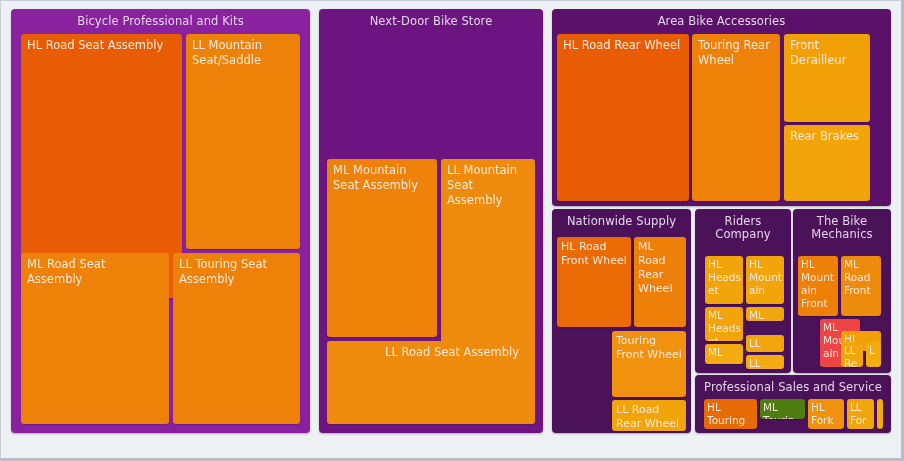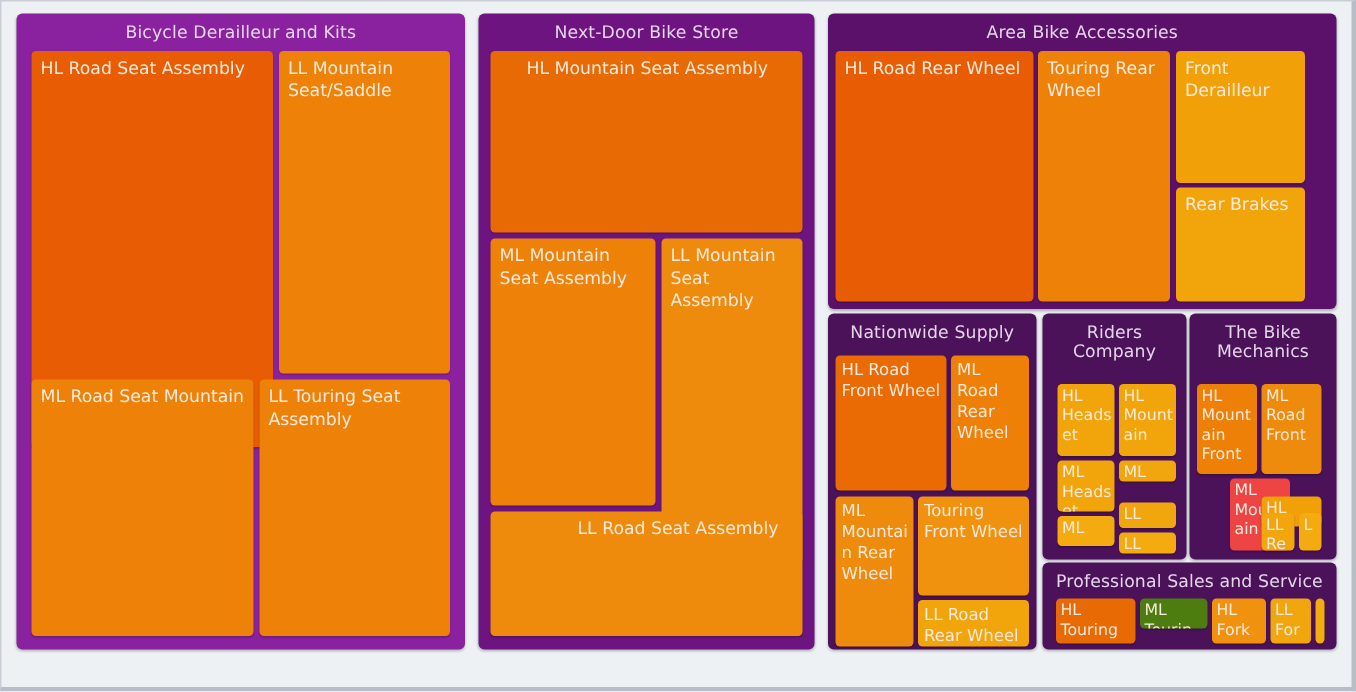--- a/index.html
+++ b/index.html
@@ -50,40 +50,37 @@
   }
   .tm-leaf.sm { font-size: 11px; line-height: 14px; padding: 3px 3px 0 4px; }
   .tm-leaf.xs { font-size: 10.5px; line-height: 13px; padding: 2px 2px 0 3px; }
 </style>
 </head>
 <body>
 
 <div id="viz-root">
 
   <div class="tm-group" style="left:10px; top:8px; width:299px; height:424px; background:#8a219f;">
-    <div class="tm-group-title">Bicycle Derailleur and Kits</div>
+    <div class="tm-group-title">Bicycle Professional and Kits</div>
   </div>
   <div class="tm-leaf" style="left:20px; top:33px; width:161px; height:264px; background:#e85d04;">
     <span>HL Road Seat Assembly</span>
   </div>
   <div class="tm-leaf" style="left:185px; top:33px; width:114px; height:215px; background:#ee8209;">
     <span>LL Mountain Seat/Saddle</span>
   </div>
   <div class="tm-leaf" style="left:20px; top:252px; width:148px; height:171px; background:#ee8209;">
-    <span>ML Road Seat Mountain</span>
+    <span>ML Road Seat Assembly</span>
   </div>
   <div class="tm-leaf" style="left:172px; top:252px; width:127px; height:171px; background:#ee8209;">
     <span>LL Touring Seat Assembly</span>
   </div>
 
   <div class="tm-group" style="left:318px; top:8px; width:224px; height:424px; background:#6d1480;">
     <div class="tm-group-title">Next-Door Bike Store</div>
-  </div>
-  <div class="tm-leaf" style="left:326px; top:33px; width:208px; height:121px; background:#e86a04;">
-    <span style="display:block;text-align:center;">HL Mountain Seat Assembly</span>
   </div>
   <div class="tm-leaf" style="left:326px; top:158px; width:110px; height:178px; background:#ee8209;">
     <span>ML Mountain Seat Assembly</span>
   </div>
   <div class="tm-leaf" style="left:440px; top:158px; width:94px; height:217px; background:#ef8b0c;">
     <span>LL Mountain Seat Assembly</span>
   </div>
   <div class="tm-leaf" style="left:326px; top:340px; width:208px; height:83px; background:#ef8b0c;padding-left:47px;">
     <span style="display:block;text-align:center;">LL Road Seat Assembly</span>
   </div>
@@ -105,23 +102,20 @@
   </div>
 
   <div class="tm-group" style="left:551px; top:208px; width:139px; height:224px; background:#4b1159;">
     <div class="tm-group-title">Nationwide Supply</div>
   </div>
   <div class="tm-leaf sm" style="left:556px; top:236px; width:74px; height:90px; background:#ea6a04;">
     <span>HL Road Front Wheel</span>
   </div>
   <div class="tm-leaf sm" style="left:633px; top:236px; width:52px; height:90px; background:#ee7f07;">
     <span>ML Road Rear Wheel</span>
-  </div>
-  <div class="tm-leaf sm" style="left:556px; top:330px; width:52px; height:100px; background:#ef8b0c;">
-    <span>ML Mountain Rear Wheel</span>
   </div>
   <div class="tm-leaf sm" style="left:611px; top:330px; width:74px; height:66px; background:#f0920d;">
     <span>Touring Front Wheel</span>
   </div>
   <div class="tm-leaf sm" style="left:611px; top:399px; width:74px; height:31px; background:#f2a40b;">
     <span>LL Road Rear Wheel</span>
   </div>
 
   <div class="tm-group" style="left:694px; top:208px; width:96px; height:164px; background:#4b1159;">
     <div class="tm-group-title wrap">Riders Company</div>

